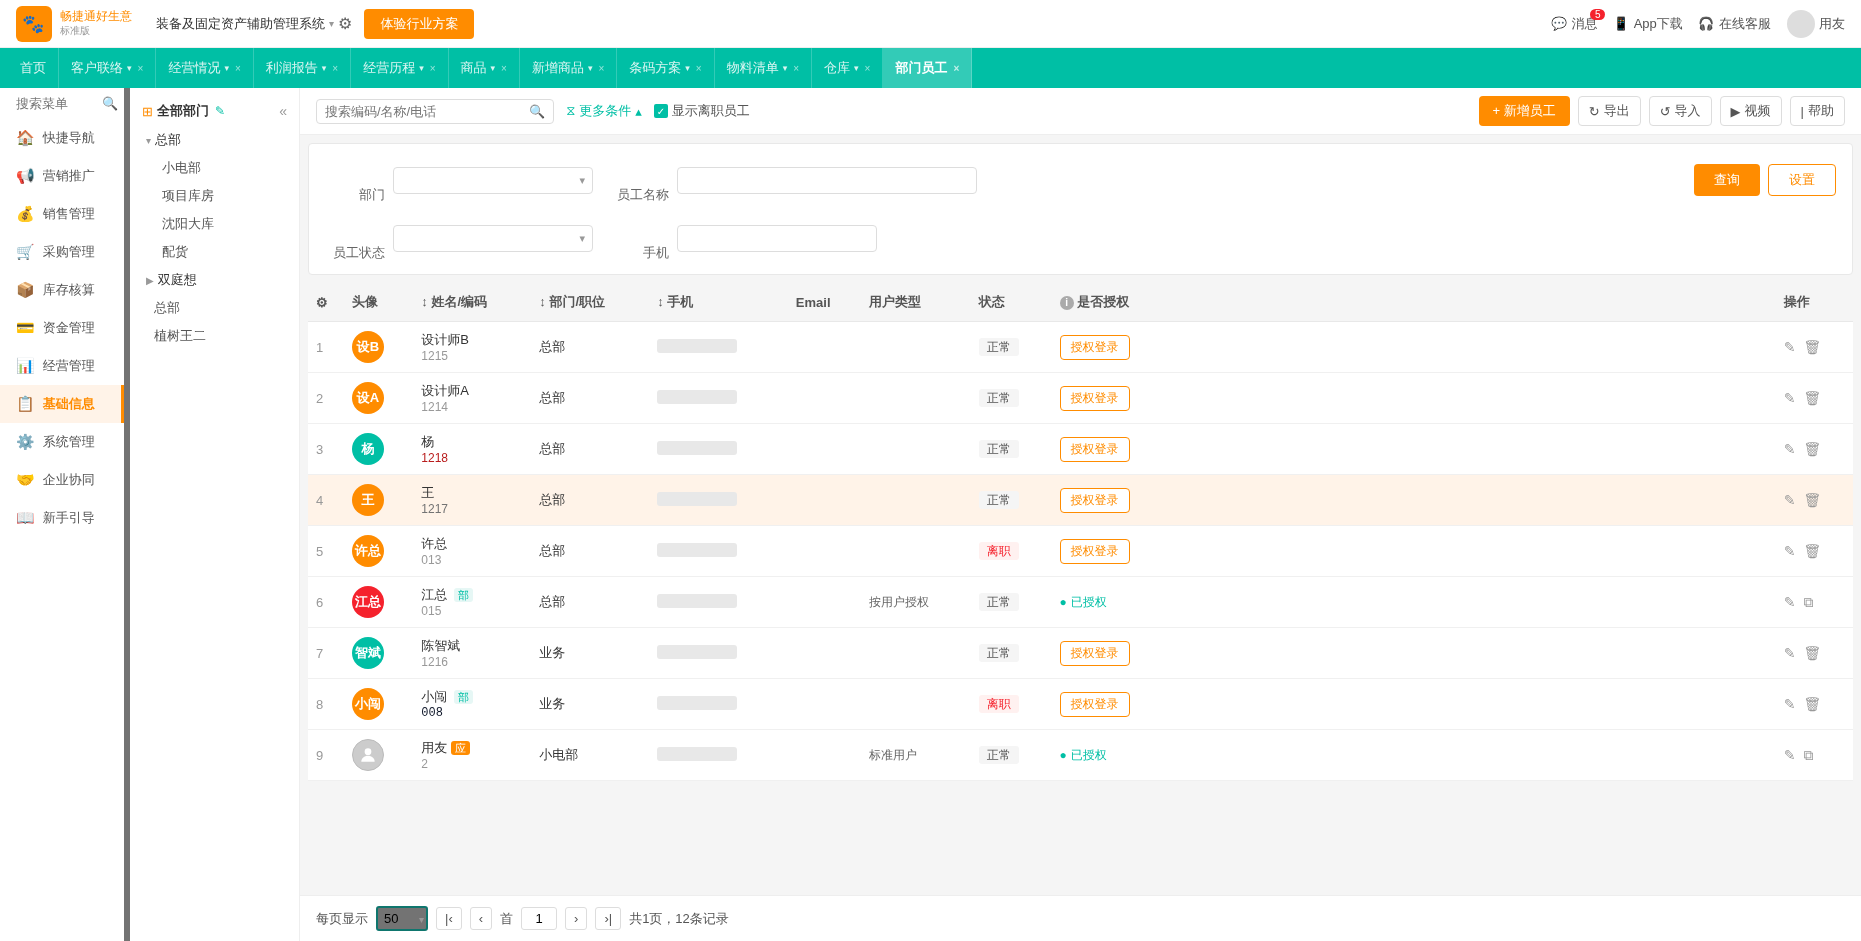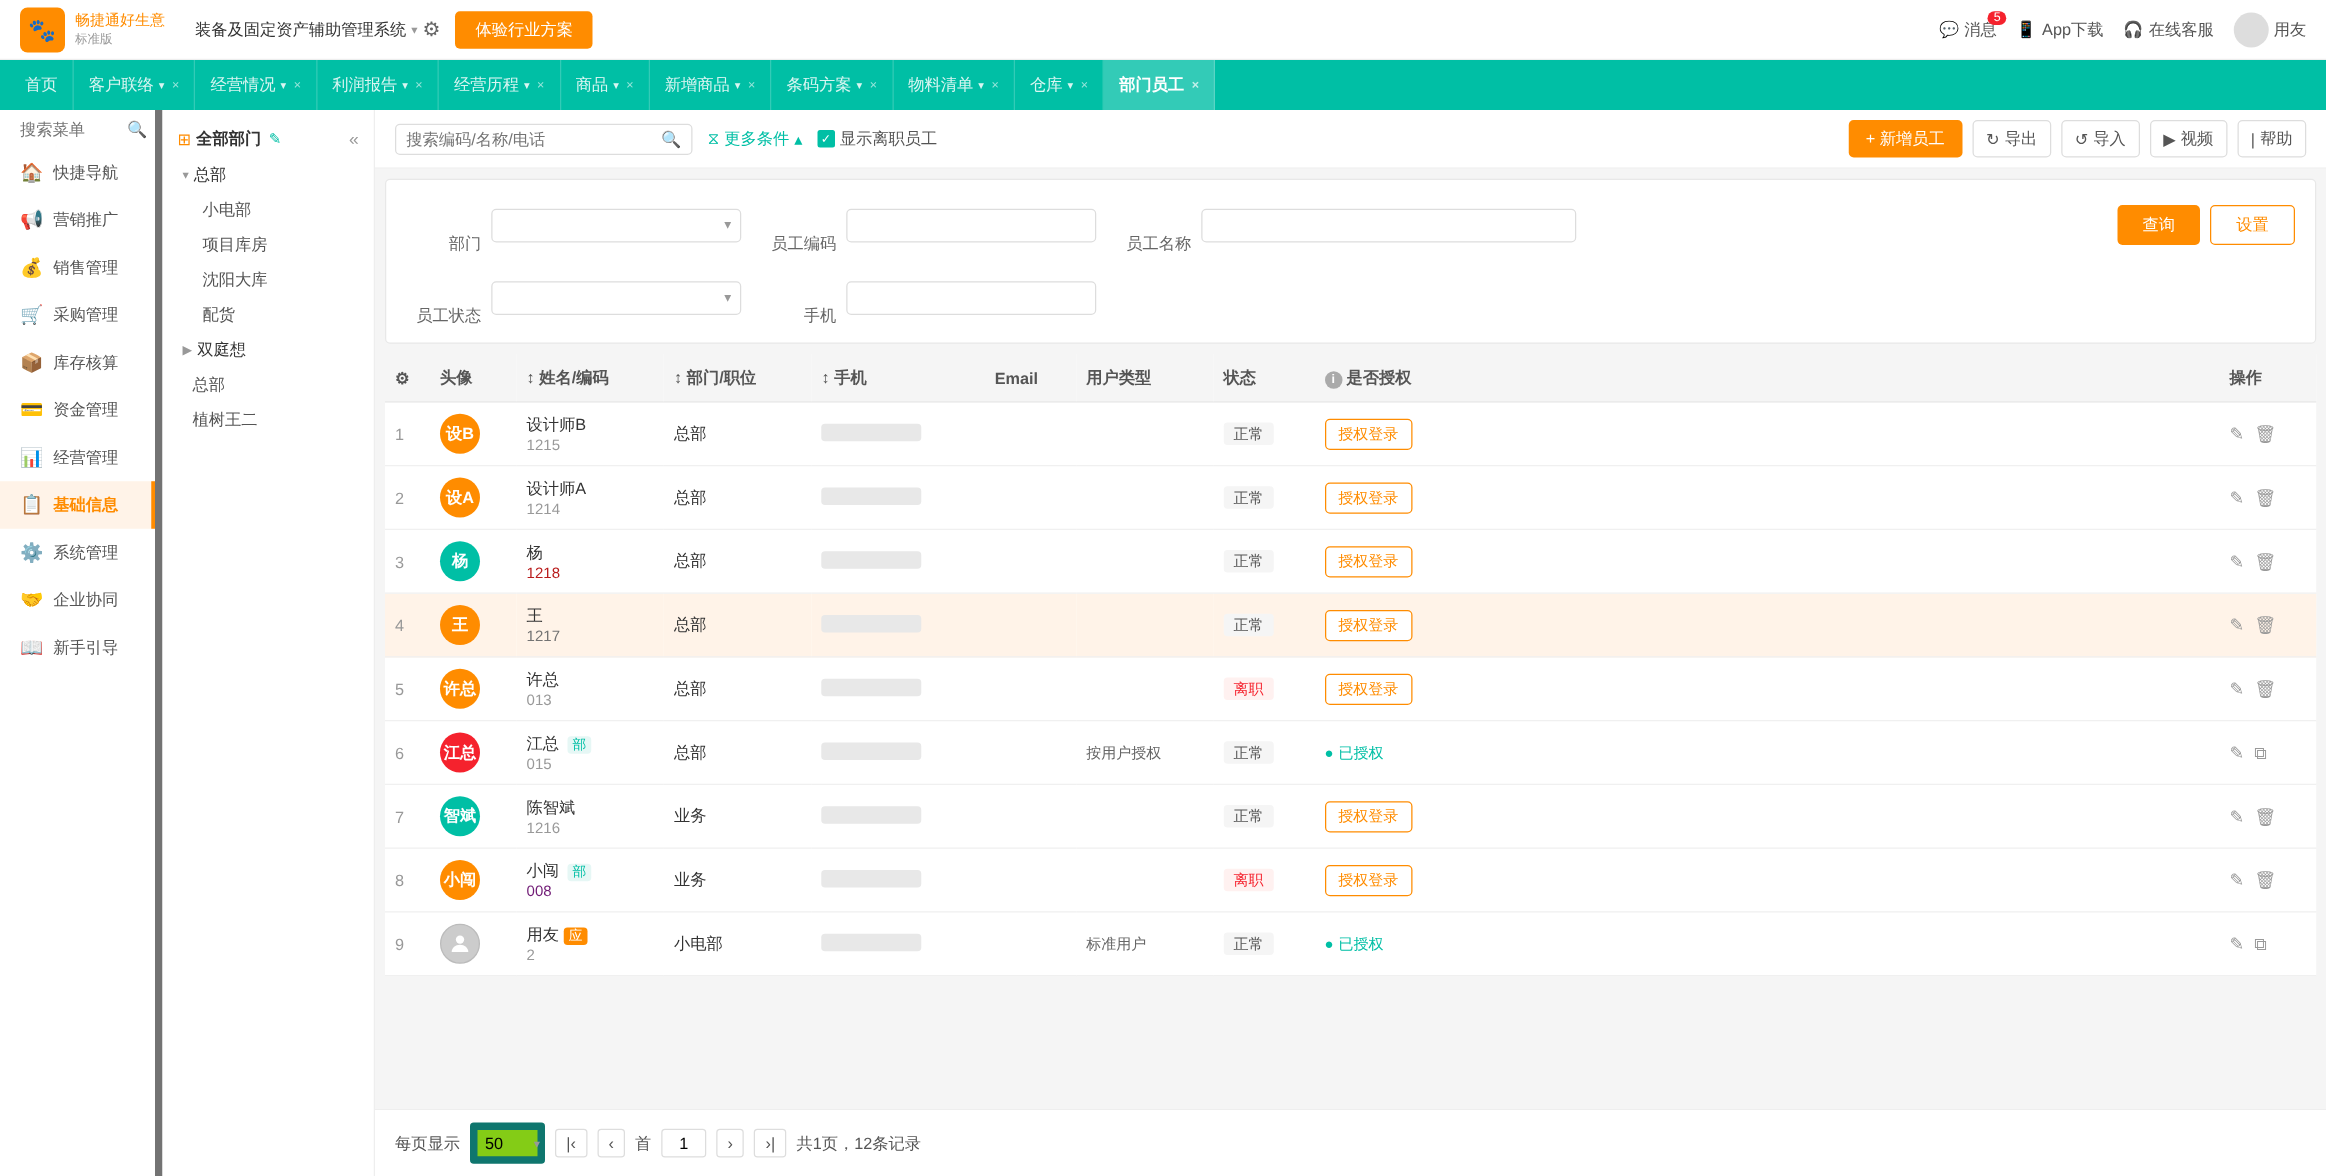--- a/index.html
+++ b/index.html
@@ -108,21 +108,21 @@
     .phone-blur { background: #e8e8e8; border-radius: 3px; height: 14px; width: 80px; display: inline-block; }
     .op-icons { display: flex; gap: 8px; color: #999; }
     .op-icon { cursor: pointer; font-size: 14px; }
     .dept-badge { background: #e6f7f5; color: #00bfa5; border-radius: 3px; padding: 1px 4px; font-size: 11px; margin-left: 3px; }
     .row-num { color: #999; }
 
     
     .pagination { background: white; padding: 10px 16px; display: flex; align-items: center; gap: 8px; border-top: 1px solid #eee; font-size: 13px; color: #555; flex-shrink: 0; }
     .page-btn { border: 1px solid #ddd; background: white; border-radius: 3px; padding: 3px 8px; cursor: pointer; font-size: 13px; color: #555; }
     .page-num-input { border: 1px solid #ddd; border-radius: 3px; width: 36px; text-align: center; padding: 3px; font-size: 13px; }
-    .page-size-select { border: 6px solid #0f766e; border-radius: 3px; padding: 3px 20px 3px 6px; font-size: 13px; appearance: none; cursor: pointer; background: #84cc16; }
+    .page-size-select { border: 2px solid #0f766e; border-radius: 3px; padding: 3px 20px 3px 6px; font-size: 13px; appearance: none; cursor: pointer; background: #737373; }
     .page-size-wrap { position: relative; }
     .page-size-wrap::after { content: '▾'; position: absolute; right: 4px; top: 50%; transform: translateY(-50%); color: #999; pointer-events: none; font-size: 10px; }
 
     
     .info-icon { display: inline-flex; align-items: center; justify-content: center; width: 14px; height: 14px; border-radius: 50%; background: #aaa; color: white; font-size: 10px; font-weight: bold; }
   </style>
 </head>
 <body>
 
 <div class="top-bar">
@@ -332,24 +332,20 @@
       <div class="filter-row">
         <div class="filter-item">
           <span class="filter-label">部门</span>
           <div class="filter-select-wrap">
             <select class="filter-select">
               <option></option>
             </select>
           </div>
         </div>
         <div class="filter-item">
-          <span class="filter-label">员工编码</span>
-          <input class="filter-input" type="text" style="">
-        </div>
-        <div class="filter-item">
           <span class="filter-label">员工名称</span>
           <input class="filter-input" type="text" style="width: 300px;">
         </div>
         <div class="filter-btns">
           <button class="query-btn">查询</button>
           <button class="set-btn">设置</button>
         </div>
       </div>
       <div class="filter-row">
         <div class="filter-item">
@@ -554,21 +550,21 @@
               </td>
           </tr>
 
           <tr>
             <td class="row-num">8</td>
             <td>
                 <div class="avatar-circle" style="background:#ff8c00;">小闯</div>
               </td>
             <td>
                 <div>小闯 <span class="dept-badge">部</span></div>
-                <div style="color:#701a75;font-size:12px;">008</div>
+                <div style="color:#0f172a;font-size:12px;font-family:Liberation Mono, monospace;">008</div>
               </td>
             <td>业务</td>
             <td><span class="phone-blur"></span></td>
             <td></td>
             <td></td>
             <td><span class="status-resigned">离职</span></td>
             <td><button class="auth-btn">授权登录</button></td>
             <td></td>
             <td>
                 <div class="op-icons">

